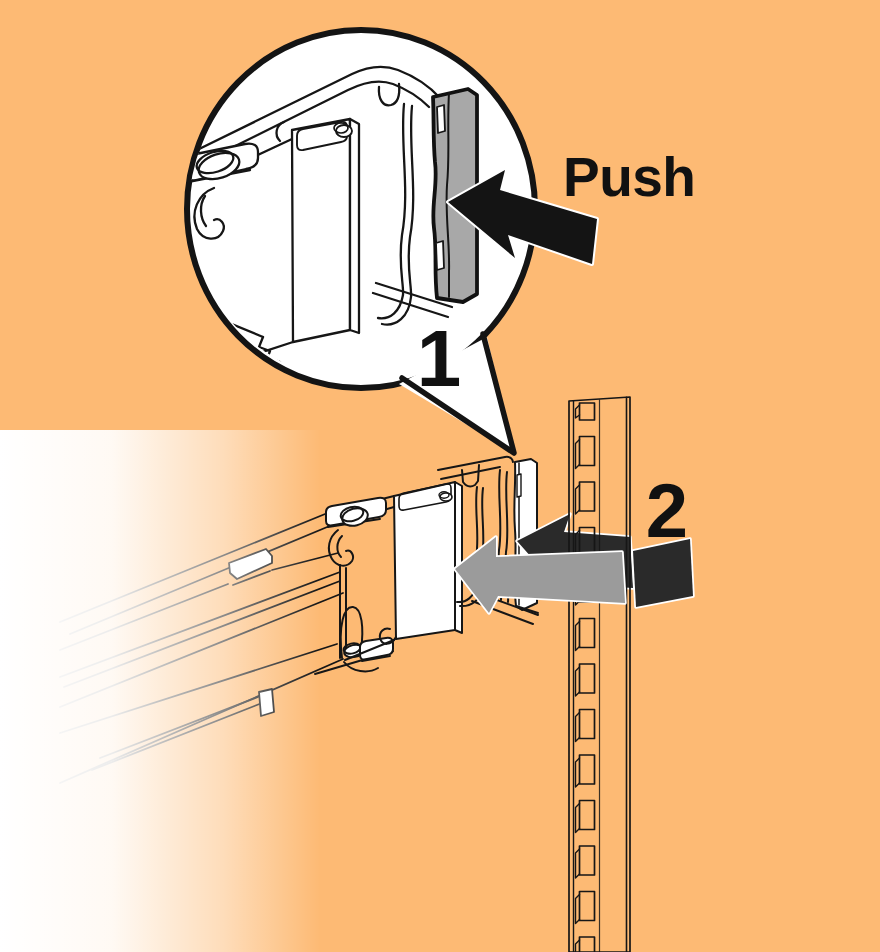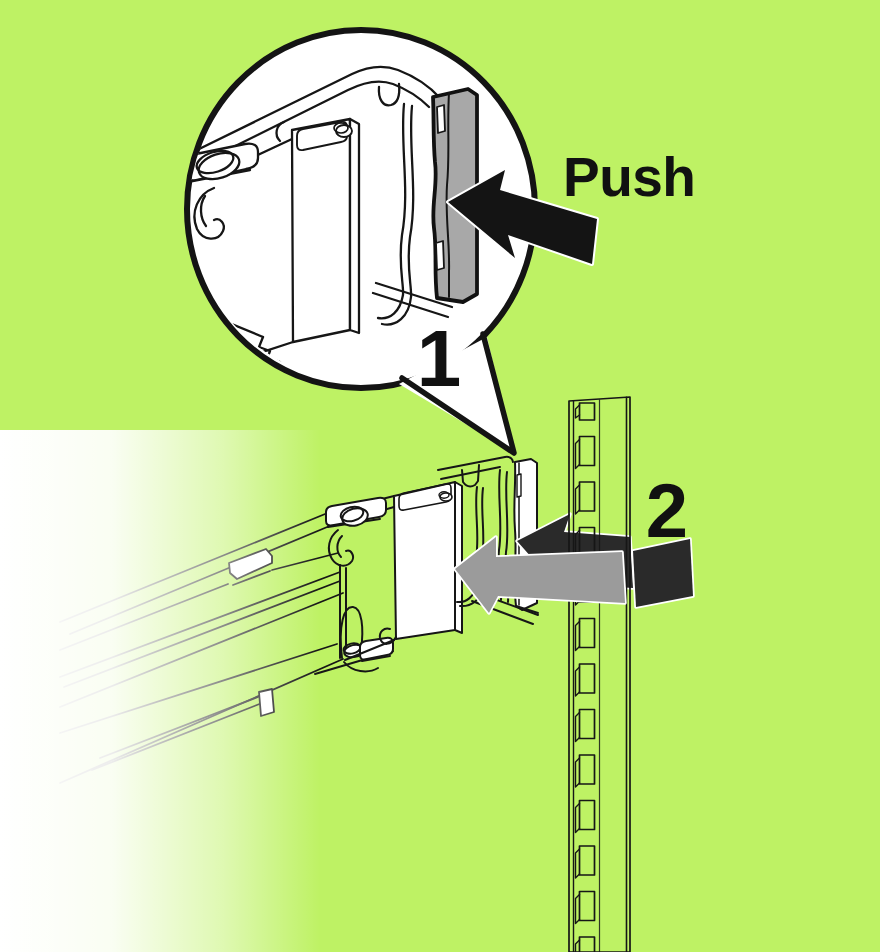--- a/index.html
+++ b/index.html
@@ -1,16 +1,16 @@
 <!DOCTYPE html>
 <html><head>
 <meta charset="utf-8">
 <style>
   html,body{margin:0;padding:0;background:#fff;}
-  .figure-wrap{width:880px;height:952px;position:relative;background:#bef264;overflow:hidden;}
+  .figure-wrap{width:880px;height:952px;position:relative;background:#fdba74;overflow:hidden;}
   svg{display:block;}
   text.step-label{font-family:"Liberation Sans","DejaVu Sans",sans-serif;font-weight:bold;fill:#111;}
   .lineart{stroke:#161616;fill:none;stroke-linecap:round;stroke-linejoin:round;}
   .wfill{fill:#ffffff;}
 </style>
 </head>
 <body>
 
 <div class="figure-wrap">
 <svg width="880" height="952" viewBox="0 0 880 952">

